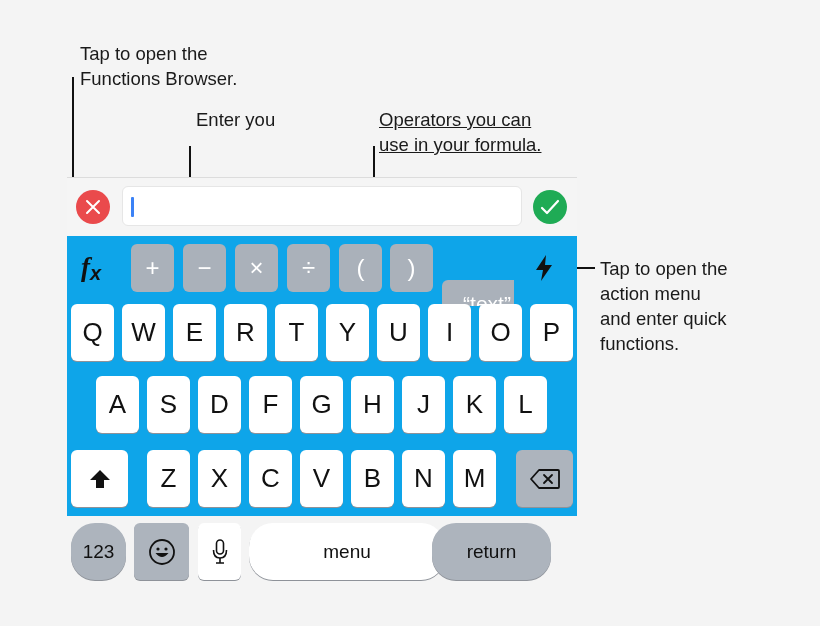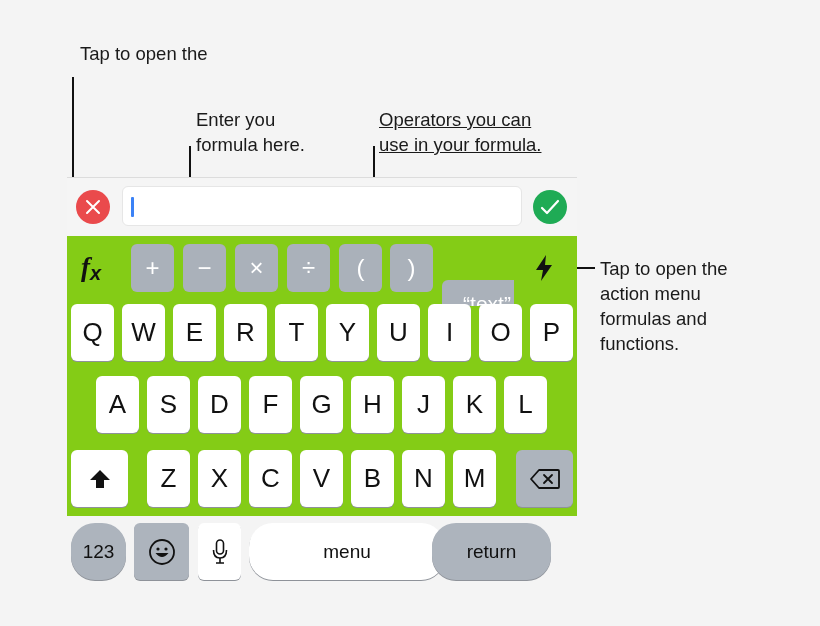--- a/index.html
+++ b/index.html
@@ -8,21 +8,21 @@
 
   .callout-text {
     position: absolute; font-size: 18.5px; line-height: 25px; color: #1a1a1a;
     font-family: "Liberation Sans", sans-serif; white-space: nowrap;
   }
   .line { position: absolute; background: #111; }
 
   
   .panel { position: absolute; left: 67px; top: 177px; width: 510px; height: 408px; }
   .formula-bar { position: absolute; left: 0; top: 0; width: 510px; height: 59px; background: #f5f5f5; border-top: 1px solid #dcdcdc; }
-  .kb { position: absolute; left: 0; top: 59px; width: 510px; height: 280px; background: #84cc16; text-align: right; }
+  .kb { position: absolute; left: 0; top: 59px; width: 510px; height: 280px; background: #0ea5e9; text-align: right; }
 
   .circle-btn {
     position: absolute; width: 34px; height: 34px; border-radius: 50%;
     display: flex; align-items: center; justify-content: center;
   }
   .cancel-btn { left: 9px; top: 12px; background: #ea4a4c; }
   .confirm-btn { left: 466px; top: 12px; background: #1fab55; }
 
   .formula-input {
     position: absolute; left: 55px; top: 8px; width: 400px; height: 40px;
@@ -51,43 +51,43 @@
     font-size: 26px; color: #111; font-family: "Liberation Sans", sans-serif;
   }
   .key.dark { background: #adb4bd; }
   .key.small-label { font-size: 19px; border-radius: 24px; }
 </style>
 </head>
 <body>
 
 <div class="callout-text" style="left:80px; top:41px;">
   <div>Tap to open the</div>
+  <div>Functions Browser.</div>
 </div>
 <div class="line" style="left:72px; top:77px; width:2px; height:191px;"></div>
 <div class="line" style="left:72px; top:266px; width:8px; height:2px;"></div>
 
 <div class="callout-text" style="left:196px; top:107px;">
   <div>Enter you</div>
-  <div>formula here.</div>
 </div>
 <div class="line" style="left:189px; top:146px; width:2px; height:62px;"></div>
 
 <div class="callout-text" style="left:379px; top:107px;text-decoration:underline;">
   <div>Operators you can</div>
   <div>use in your formula.</div>
 </div>
 <div class="line" style="left:373px; top:146px; width:2px; height:91px;"></div>
 <div class="line" style="left:122px; top:236px; width:400px; height:2px;"></div>
 <div class="line" style="left:122px; top:236px; width:2px; height:14px;"></div>
 <div class="line" style="left:520px; top:236px; width:2px; height:14px;"></div>
 
 <div class="callout-text" style="left:600px; top:256px;">
   <div>Tap to open the</div>
   <div>action menu</div>
-  <div>formulas and</div>
+  <div>and enter quick</div>
   <div>functions.</div>
 </div>
 <div class="line" style="left:561px; top:267px; width:34px; height:2px;"></div>
 
 <div class="panel">
   <div class="formula-bar">
     <div class="circle-btn cancel-btn">
       <svg width="16" height="16" viewBox="0 0 16 16">
         <path d="M2 2 L14 14 M14 2 L2 14" stroke="#fff" stroke-width="2" stroke-linecap="round"></path>
       </svg>

